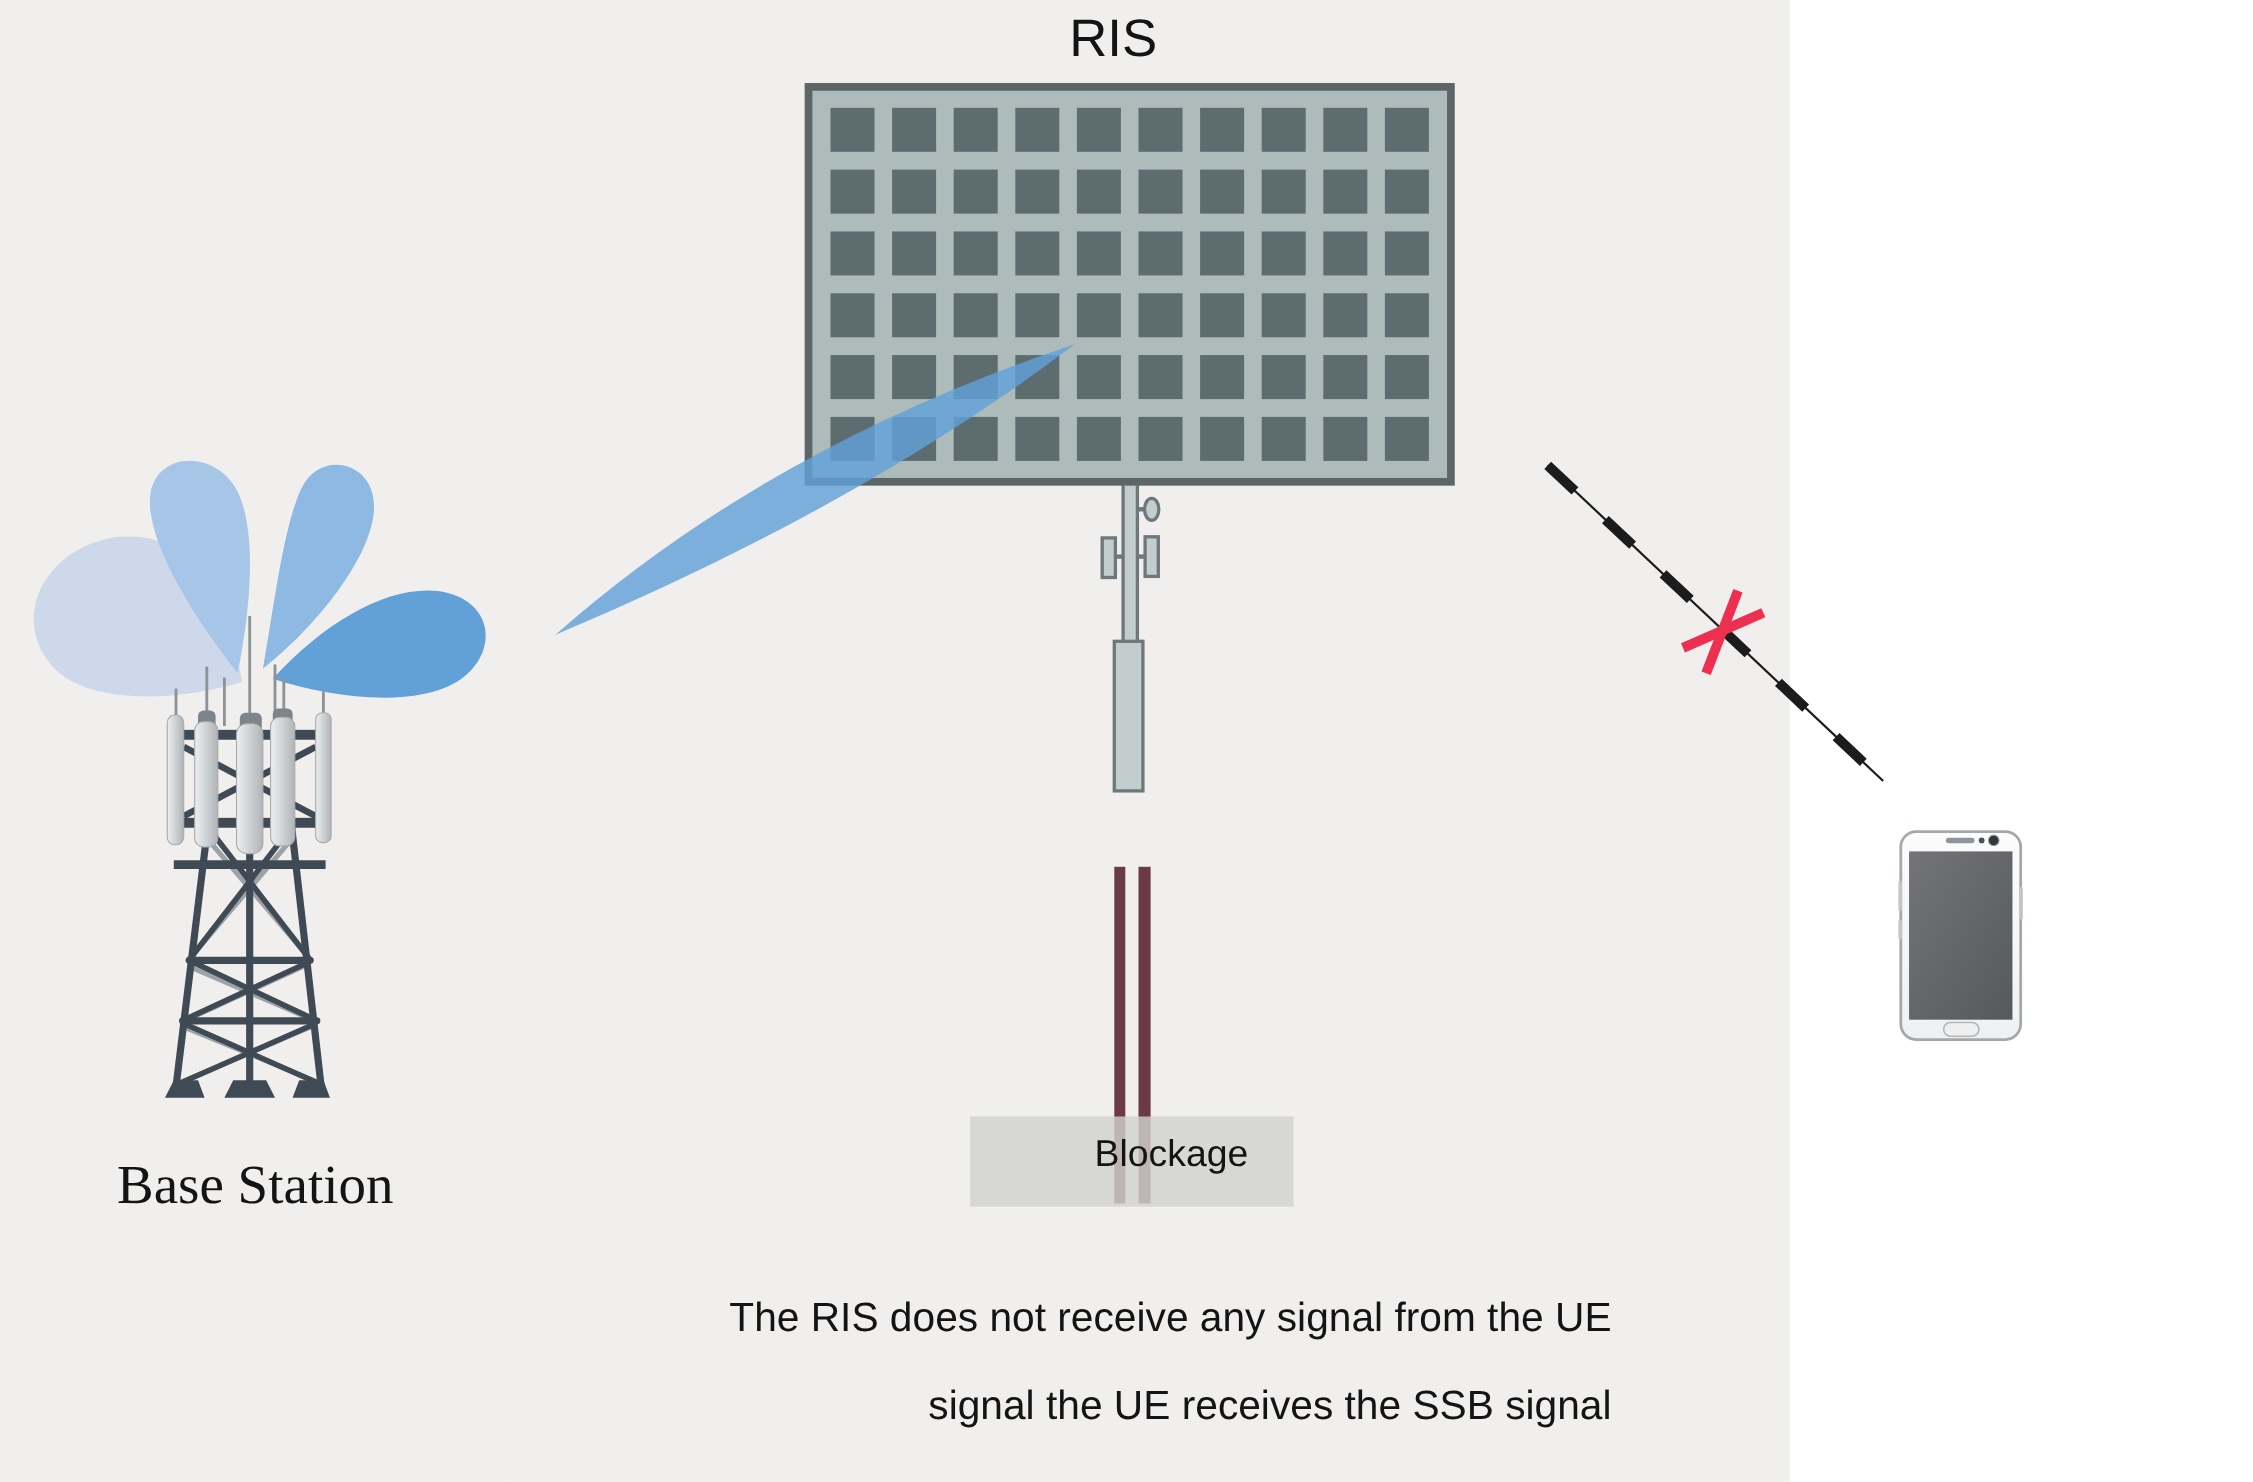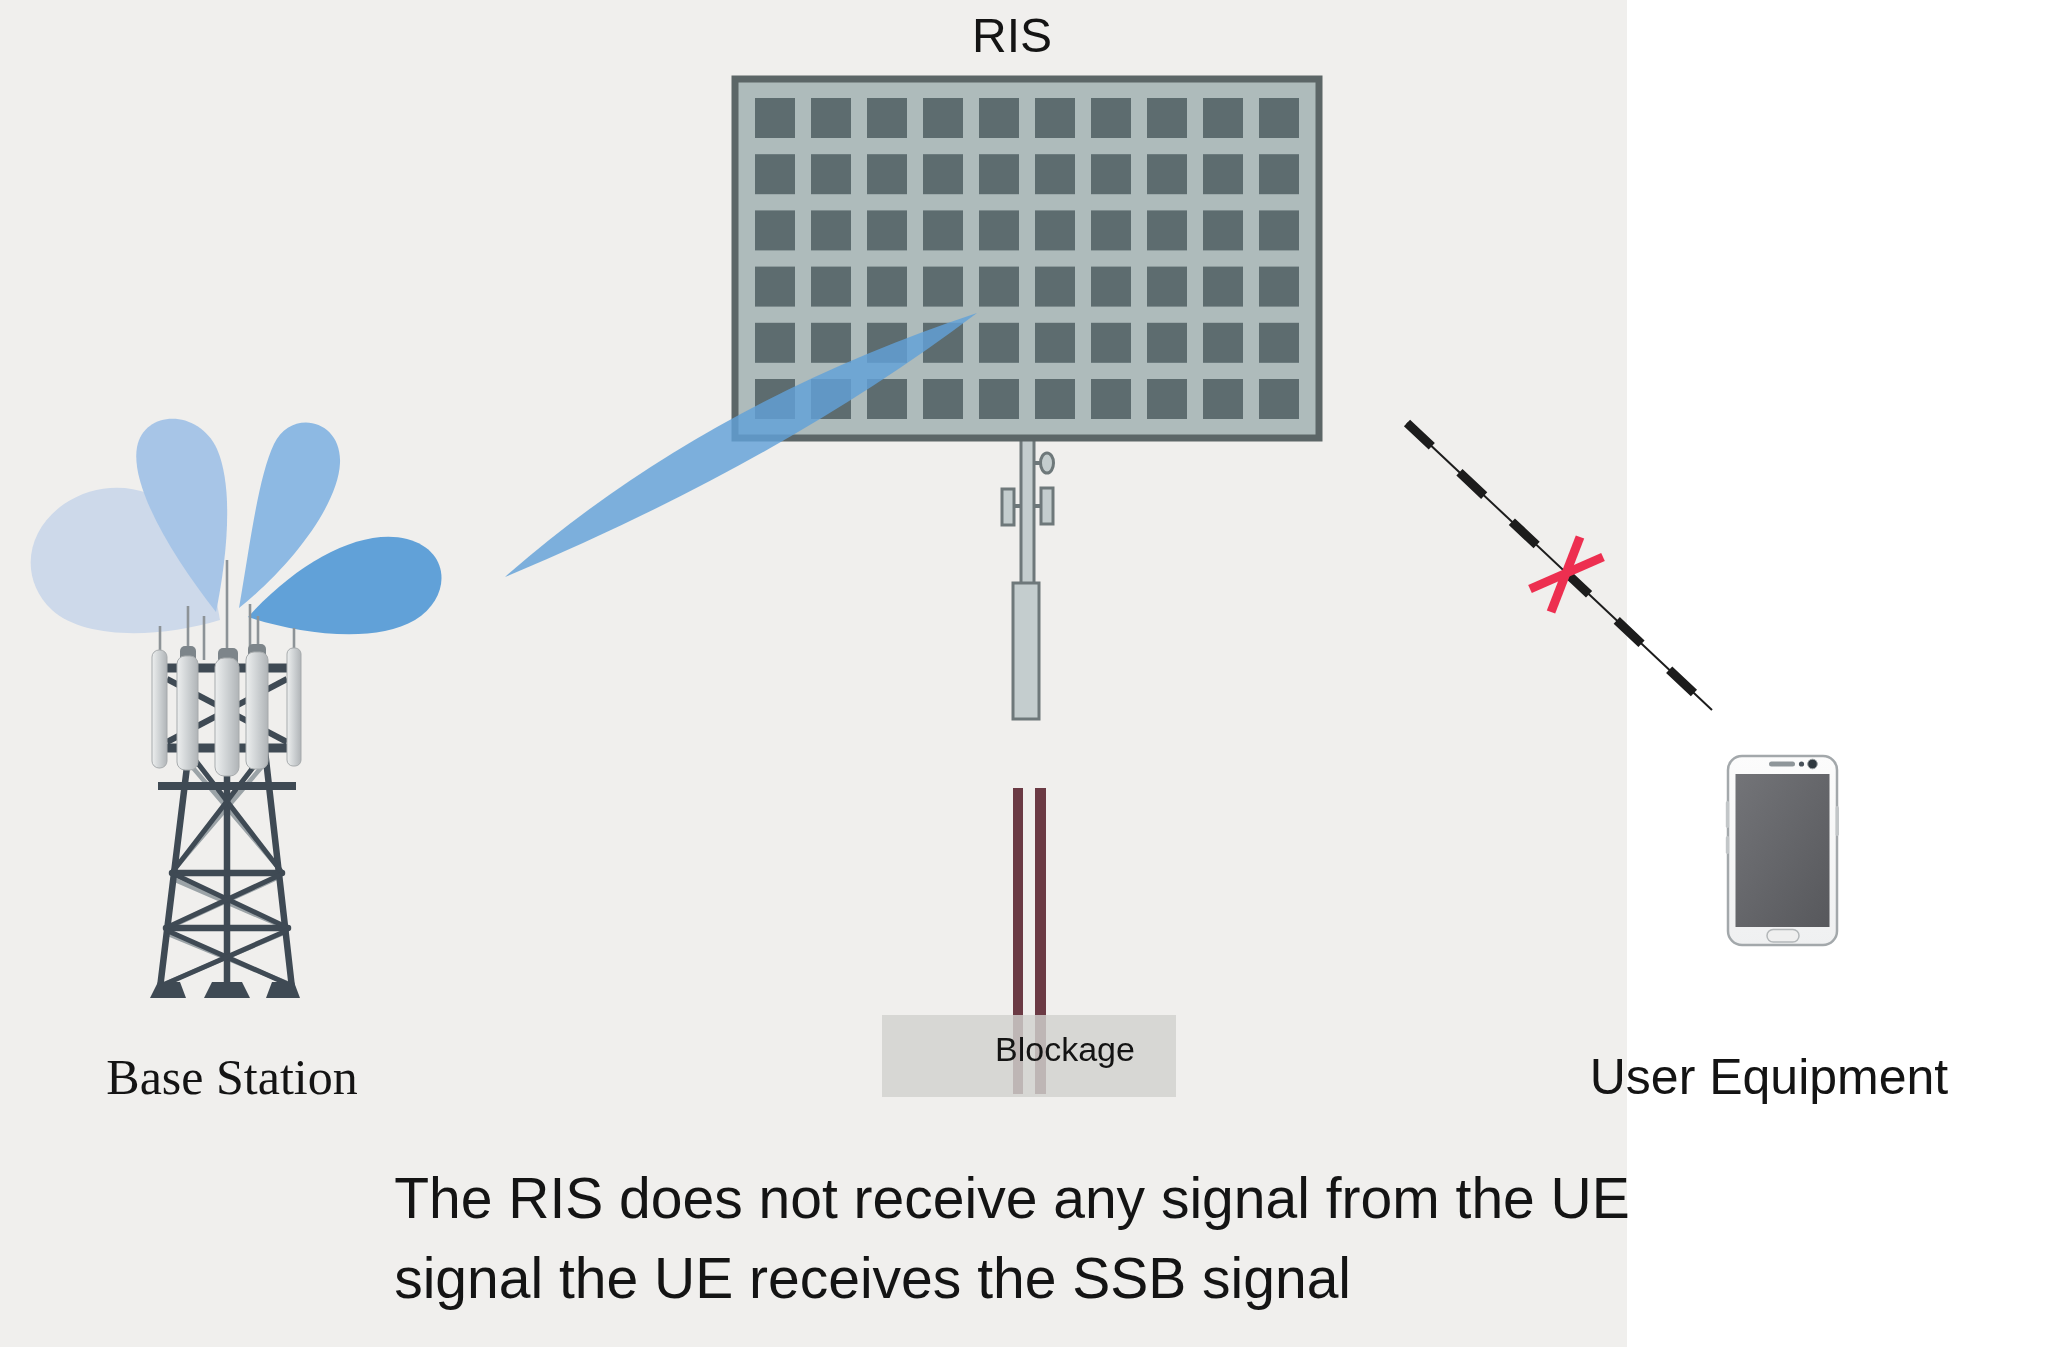--- a/index.html
+++ b/index.html
@@ -29,26 +29,26 @@
     color: var(--text, #141414);
     white-space: nowrap;
     transform: translateX(-50%);
   }
   .ris-label       { left: 1012px; top: 8px;    font-size: 48px; }
   .bs-label        { left: 232px;  top: 1048px; font-size: 50px; font-family: Liberation Serif, serif; }
   .ue-label        { left: 1769px; top: 1048px; font-size: 50px; }
   .blockage-label  { left: 1029px; top: 1030px; font-size: 34px; margin-left: 36px; }
   .caption {
     position: absolute;
-    left: 1012px;
+    left: 1064px;
     top: 1158px;
     transform: translateX(-50%);
-    text-align: left;
+    text-align: right;
     color: var(--text, #141414);
-    font-size: 57px;
+    font-size: 37px;
     line-height: 80px;
     white-space: nowrap;
   }
 </style>
 </head>
 <body>
 
 <div class="stage">
 
   <svg class="scene" viewBox="0 0 2048 1347">
@@ -250,20 +250,19 @@
       <rect x="1735.5" y="774" width="94" height="153" style="fill:url(#screenGrad);"></rect>
       <rect x="1769" y="761.5" width="26" height="5" rx="2.5" style="fill:#8f969a;"></rect>
       <circle cx="1801.5" cy="764" r="2.6" style="fill:#49525a;"></circle>
       <circle cx="1812.5" cy="764" r="4.8" style="fill:#2f383f; stroke:#9aa0a3; stroke-width:1;"></circle>
       <rect x="1767" y="929.5" width="32" height="12.5" rx="6.2" style="fill:#efefef; stroke:#b3b7b9; stroke-width:1.5;"></rect>
     </g>
   </svg>
 
   <div class="label ris-label">RIS</div>
   <div class="label bs-label">Base Station</div>
-  <div class="label ue-label">User Equipment</div>
   <div class="label blockage-label">Blockage</div>
 
   <div class="caption">
     <div>The RIS does not receive any signal from the UE</div>
     <div>signal the UE receives the SSB signal</div>
   </div>
 </div>
 
 </body></html>

